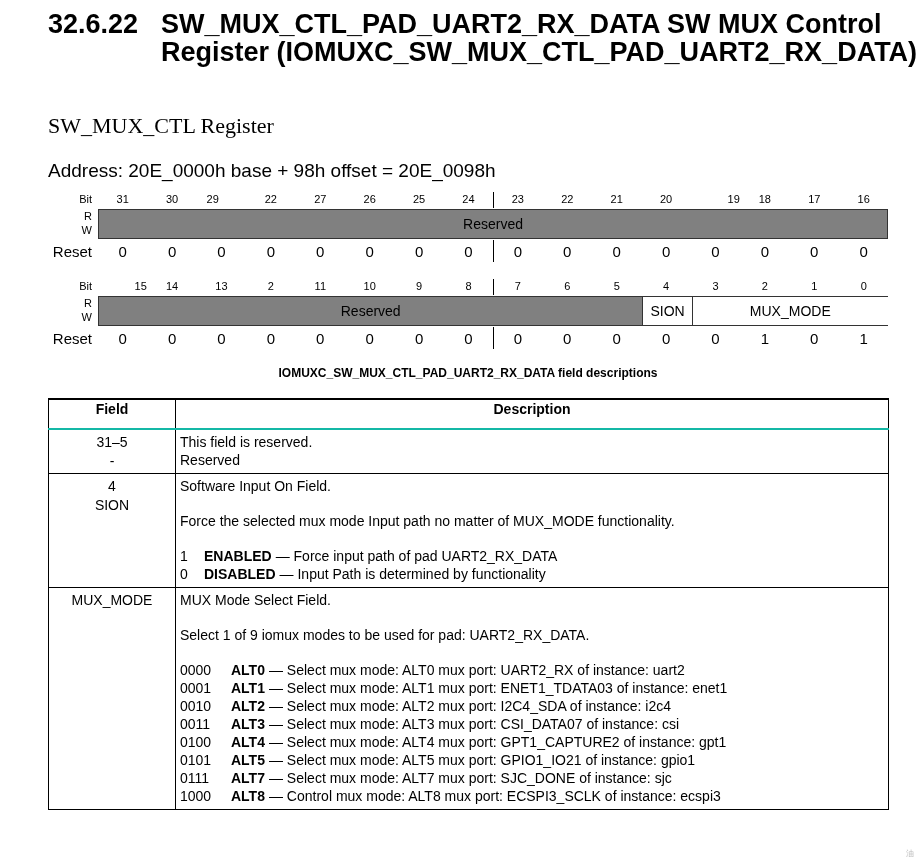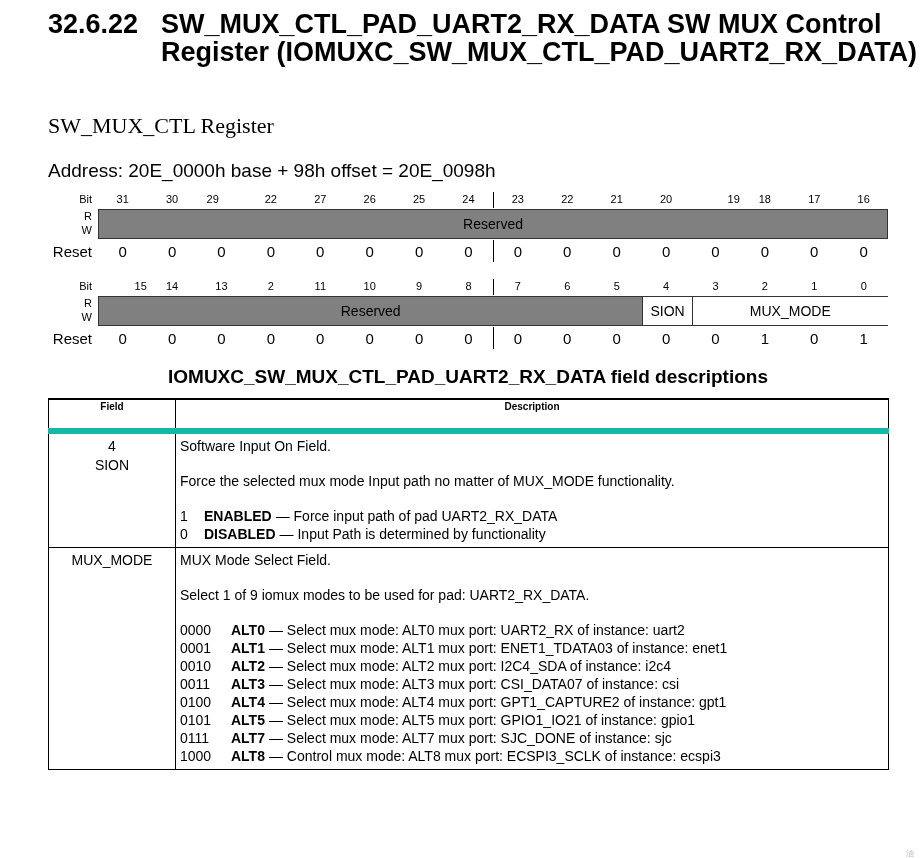--- a/index.html
+++ b/index.html
@@ -12,24 +12,24 @@
   .reg { position:absolute; left:48px; width:842px; }
   .reg .lbl { position:absolute; right:798px; text-align:right; white-space:nowrap; }
   .bitrow { position:absolute; left:50px; height:16px; font-size:11px; }
   .cell { position:absolute; width:49.4px; text-align:center; }
   .bar { position:absolute; left:50px; width:790px; height:30px; border:1px solid #333; box-sizing:border-box; }
   .seg { position:absolute; top:0; height:100%; box-sizing:border-box; font-size:14px; display:flex; align-items:center; justify-content:center; }
   .gray { background:#808080; }
   .white { background:#fff; border-left:1px solid #333; }
   .resetrow { position:absolute; left:50px; font-size:15px; }
   .vline { position:absolute; width:1px; background:#000; }
-  .tbl-title { position:absolute; left:48px; width:840px; top:366px; text-align:center; font-weight:bold; font-size:19px; }
+  .tbl-title { position:absolute; left:48px; width:840px; top:366px; text-align:center; font-weight:bold; font-size:12px; }
   table { position:absolute; left:48px; top:398px; width:841px; border-collapse:collapse; font-size:14px; }
   th, td { border:1px solid #000; vertical-align:top; }
-  th { height:26px; font-weight:bold; font-size:10px; border-top:2px solid #000; border-bottom:6px solid #14b8a6; }
+  th { height:26px; font-weight:bold; font-size:14px; border-top:2px solid #000; border-bottom:2px solid #14b8a6; }
   td.f { width:124px; text-align:center; padding-top:3px; line-height:19px; }
   td.d { padding:3px 4px 4px 4px; line-height:18px; }
   .p { margin:0; }
   .gap { height:17px; }
   .opt { display:flex; }
   .opt .code { width:24px; }
   .opt.mux .code { width:51px; }
   .opt b { margin-right:4px; }
   .wm { position:absolute; left:906px; top:848px; font-size:8px; color:#bbb; }
 </style>
@@ -146,20 +146,30 @@
 <table>
   <thead>
     <tr>
       <th style="width:124px;">Field</th>
       <th>Description</th>
     </tr>
   </thead>
   <tbody>
     <tr>
       <td class="f">
+        <div>31–5</div>
+        <div>-</div>
+      </td>
+      <td class="d">
+        <p class="p">This field is reserved.</p>
+        <p class="p">Reserved</p>
+      </td>
+    </tr>
+    <tr>
+      <td class="f">
         <div>4</div>
         <div>SION</div>
       </td>
       <td class="d">
         <p class="p">Software Input On Field.</p>
         <div class="gap"></div>
         <p class="p">Force the selected mux mode Input path no matter of MUX_MODE functionality.</p>
         <div class="gap"></div>
         <div class="opt">
             <span class="code">1</span>

